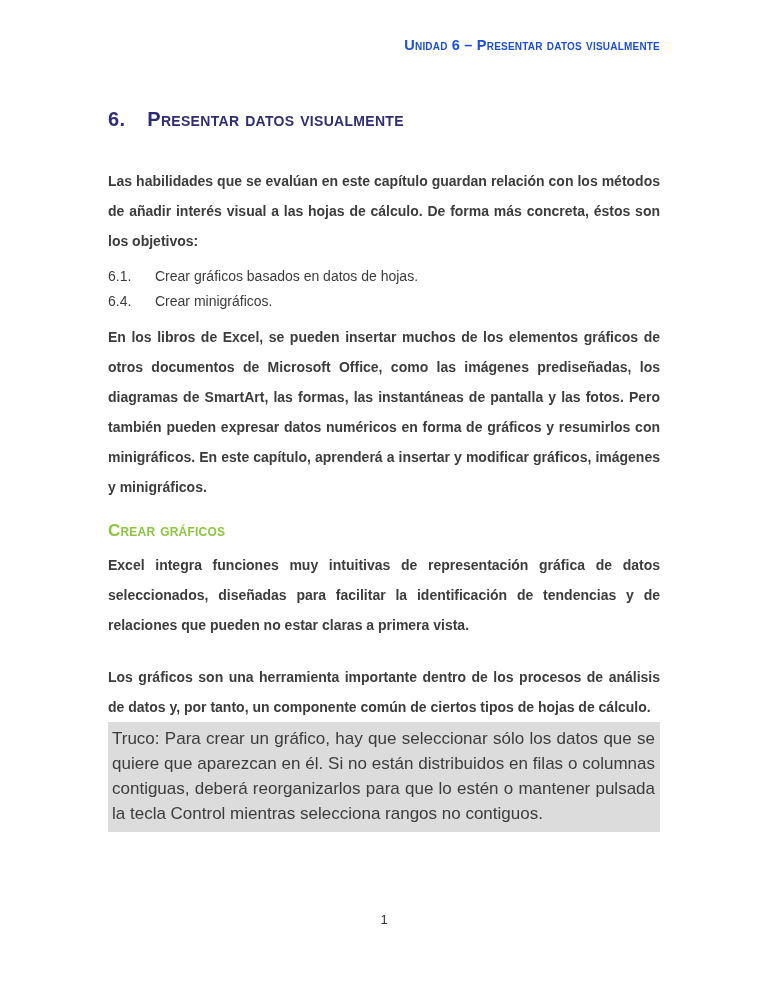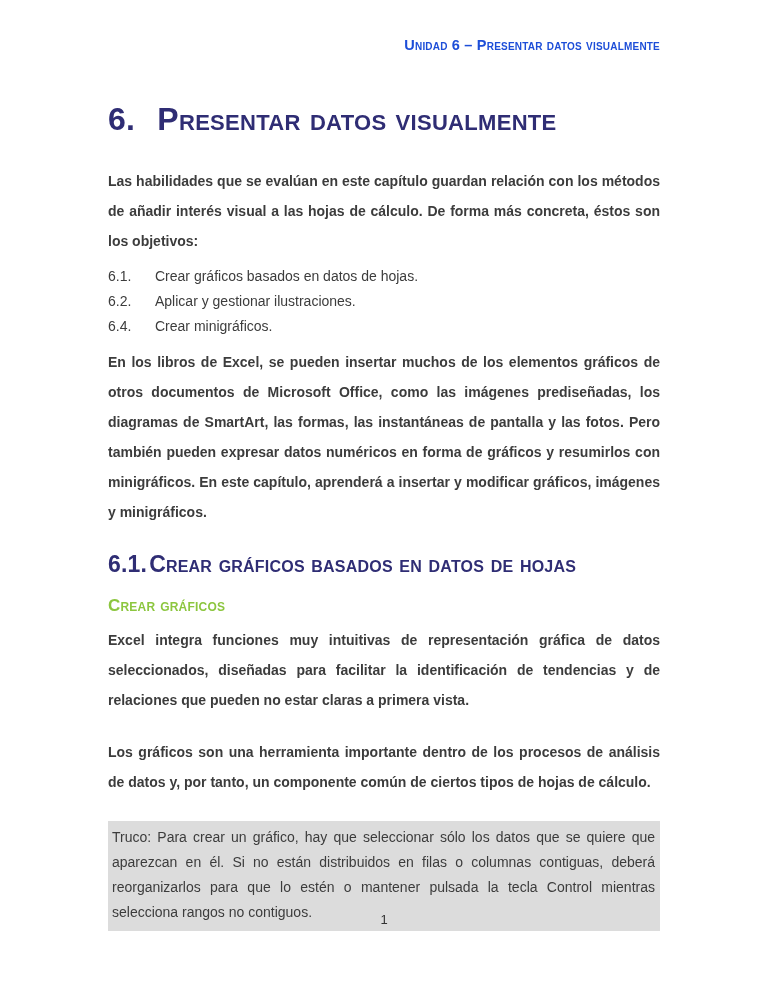--- a/index.html
+++ b/index.html
@@ -18,21 +18,21 @@
     font-size:14.5px;
     font-weight:bold;
     font-variant:small-caps;
     letter-spacing:.2px;
     color:#1d4ed8;
     height:18px;
     line-height:18px;
   }
   h1.doc-title{
     margin:52px 0 0 0;
-    font-size:32px;
+    font-size:20px;
     line-height:26px;
     font-weight:bold;
     font-variant:small-caps;
     color:#2f2d74;
     letter-spacing:.3px;
   }
   h1 .h-num{display:inline-block;margin-right:22px;}
   h2.section-title{
     margin:24px 0 0 0;
     font-size:23px;
@@ -70,24 +70,24 @@
   }
   ul.objectives li{
     font-size:14px;
     line-height:25px;
   }
   ul.objectives .obj-num{
     display:inline-block;
     width:47px;
   }
   .tip-box{
-    margin-top:24px;
+    margin-top:0;
     background:#dcdcdc;
     padding:4px 5px 6px 4px;
-    font-size:14px;
+    font-size:17px;
     line-height:25px;
     text-align:justify;
   }
   .page-number{
     position:absolute;
     left:0;right:0;
     top:912px;
     text-align:center;
     font-size:13px;
     color:#333333;
@@ -104,32 +104,26 @@
     <span class="h-num">6.</span><span>Presentar datos visualmente</span>
   </h1>
 
   <p class="body-text intro">Las habilidades que se evalúan en este capítulo guardan relación con los métodos de añadir interés visual a las hojas de cálculo. De forma más concreta, éstos son los objetivos:</p>
 
   <ul class="objectives">
     <li>
       <span class="obj-num">6.1.</span><span>Crear gráficos basados en datos de hojas.</span>
     </li>
     <li>
-      <span class="obj-num">6.2.</span><span>Aplicar y gestionar ilustraciones.</span>
-    </li>
-    <li>
       <span class="obj-num">6.4.</span><span>Crear minigráficos.</span>
     </li>
   </ul>
 
   <p class="body-text after-list">En los libros de Excel, se pueden insertar muchos de los elementos gráficos de otros documentos de Microsoft Office, como las imágenes prediseñadas, los diagramas de SmartArt, las formas, las instantáneas de pantalla y las fotos. Pero también pueden expresar datos numéricos en forma de gráficos y resumirlos con minigráficos. En este capítulo, aprenderá a insertar y modificar gráficos, imágenes y minigráficos.</p>
 
-  <h2 class="section-title">
-    <span class="h-num">6.1.</span><span>Crear gráficos basados en datos de hojas</span>
-  </h2>
 
   <h3 class="subsection-title">Crear gráficos</h3>
 
   <p class="body-text follow">Excel integra funciones muy intuitivas de representación gráfica de datos seleccionados, diseñadas para facilitar la identificación de tendencias y de relaciones que pueden no estar claras a primera vista.</p>
 
   <p class="body-text after-sub">Los gráficos son una herramienta importante dentro de los procesos de análisis de datos y, por tanto, un componente común de ciertos tipos de hojas de cálculo.</p>
 
   <div class="tip-box">Truco: Para crear un gráfico, hay que seleccionar sólo los datos que se quiere que aparezcan en él. Si no están distribuidos en filas o columnas contiguas, deberá reorganizarlos para que lo estén o mantener pulsada la tecla Control mientras selecciona rangos no contiguos.</div>
 
   <div class="page-number">1</div>

